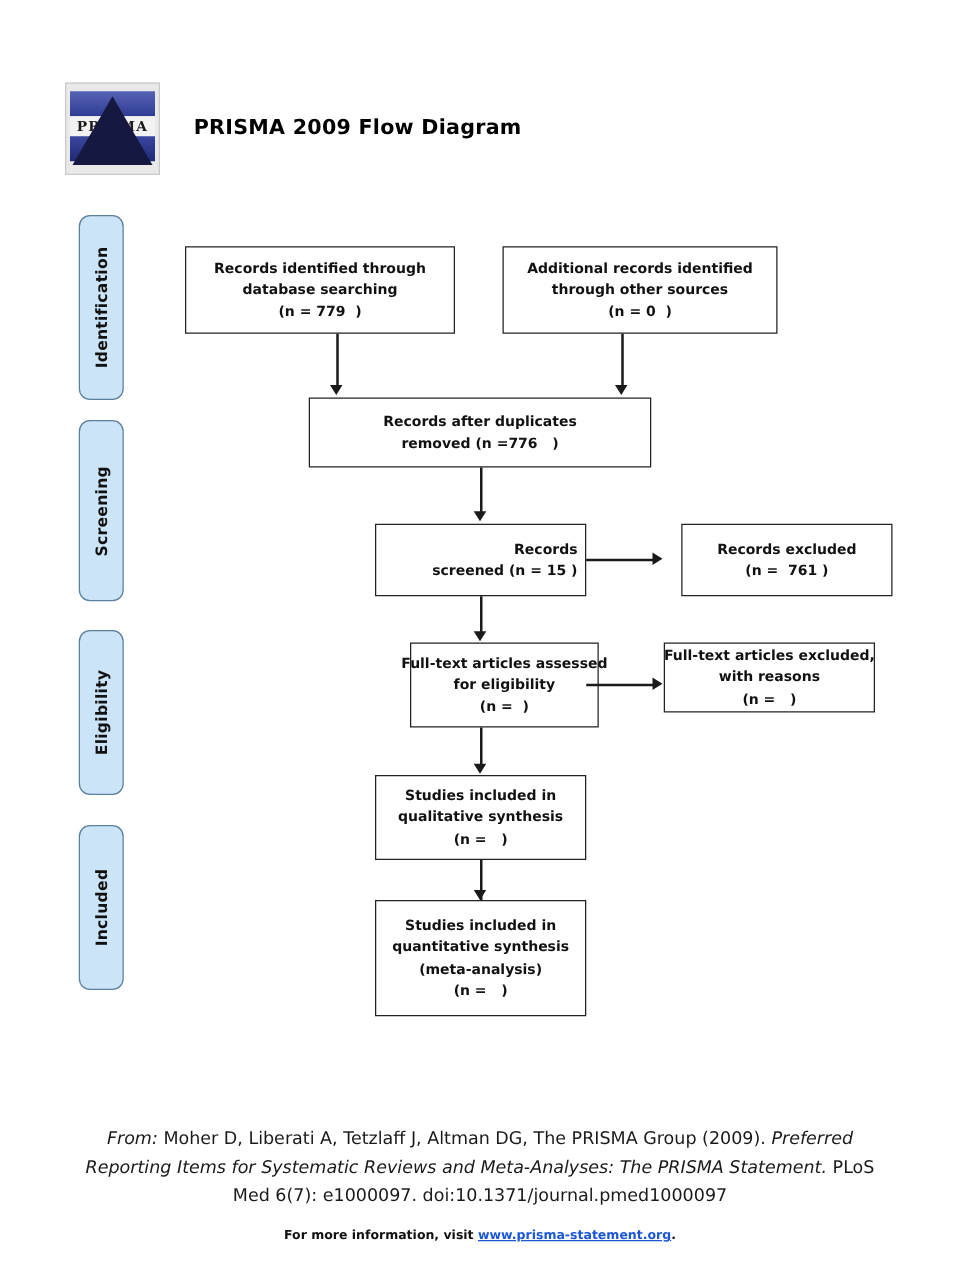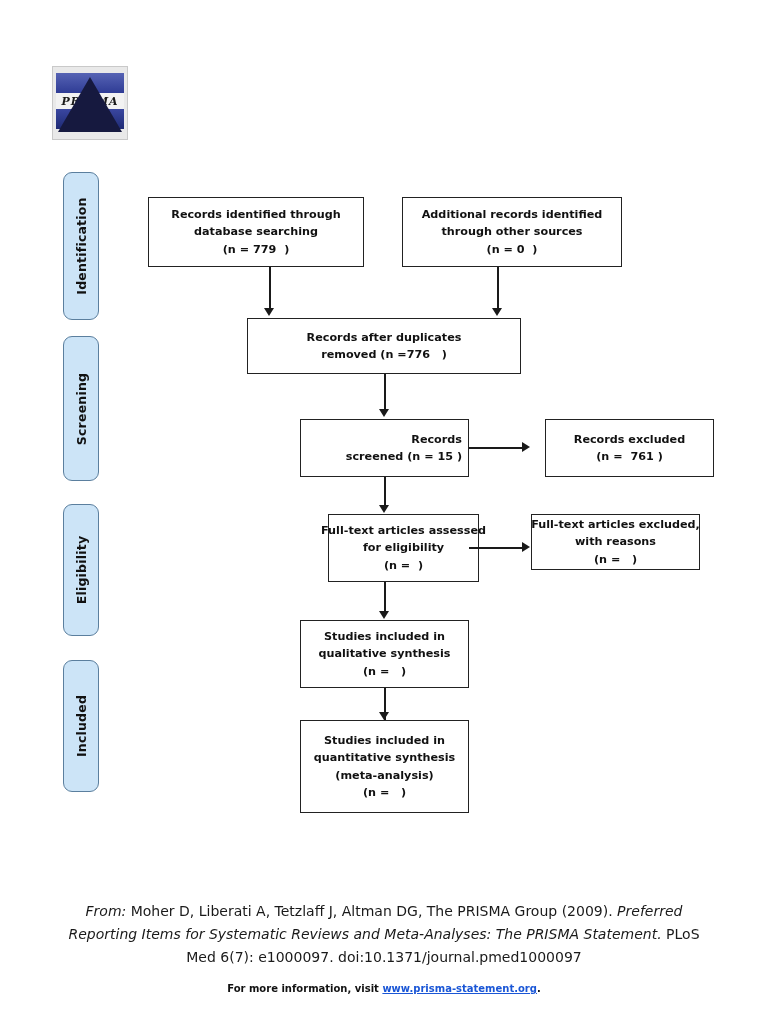--- a/index.html
+++ b/index.html
@@ -19,21 +19,20 @@
   
   #header { position: absolute; left: 0; top: 0; width: 768px; height: 160px; }
 
   #prisma-logo {
     position: absolute;
     left: 52px; top: 66px;
     width: 74px; height: 72px;
     background: #e9e9e9;
     border: 1px solid #c9c9c9;
     overflow: hidden;
-    font-style: italic;
   }
   .logo-band-top {
     position: absolute; left: 3px; top: 6px; width: 68px; height: 20px;
     background: linear-gradient(#5663b4, #2f3c95);
   }
   .logo-band-white {
     position: absolute; left: 3px; top: 26px; width: 68px; height: 16px;
     background: #f2f2f2;
   }
   .logo-band-bot {
@@ -162,20 +161,21 @@
 <div id="header">
 
   <div id="prisma-logo">
     <div class="logo-band-top"></div>
     <div class="logo-band-white"></div>
     <div class="logo-band-bot"></div>
     <div class="logo-wordmark">PRISMA</div>
     <div class="logo-triangle"></div>
   </div>
 
+  <div id="page-title">PRISMA 2009 Flow Diagram</div>
 </div>
 
 <div class="stage-pill" style="left:63px; top:172px; height:148px;">
   <span class="stage-label">Identification</span>
 </div>
 
 <div class="stage-pill" style="left:63px; top:336px; height:145px;">
   <span class="stage-label">Screening</span>
 </div>
 

